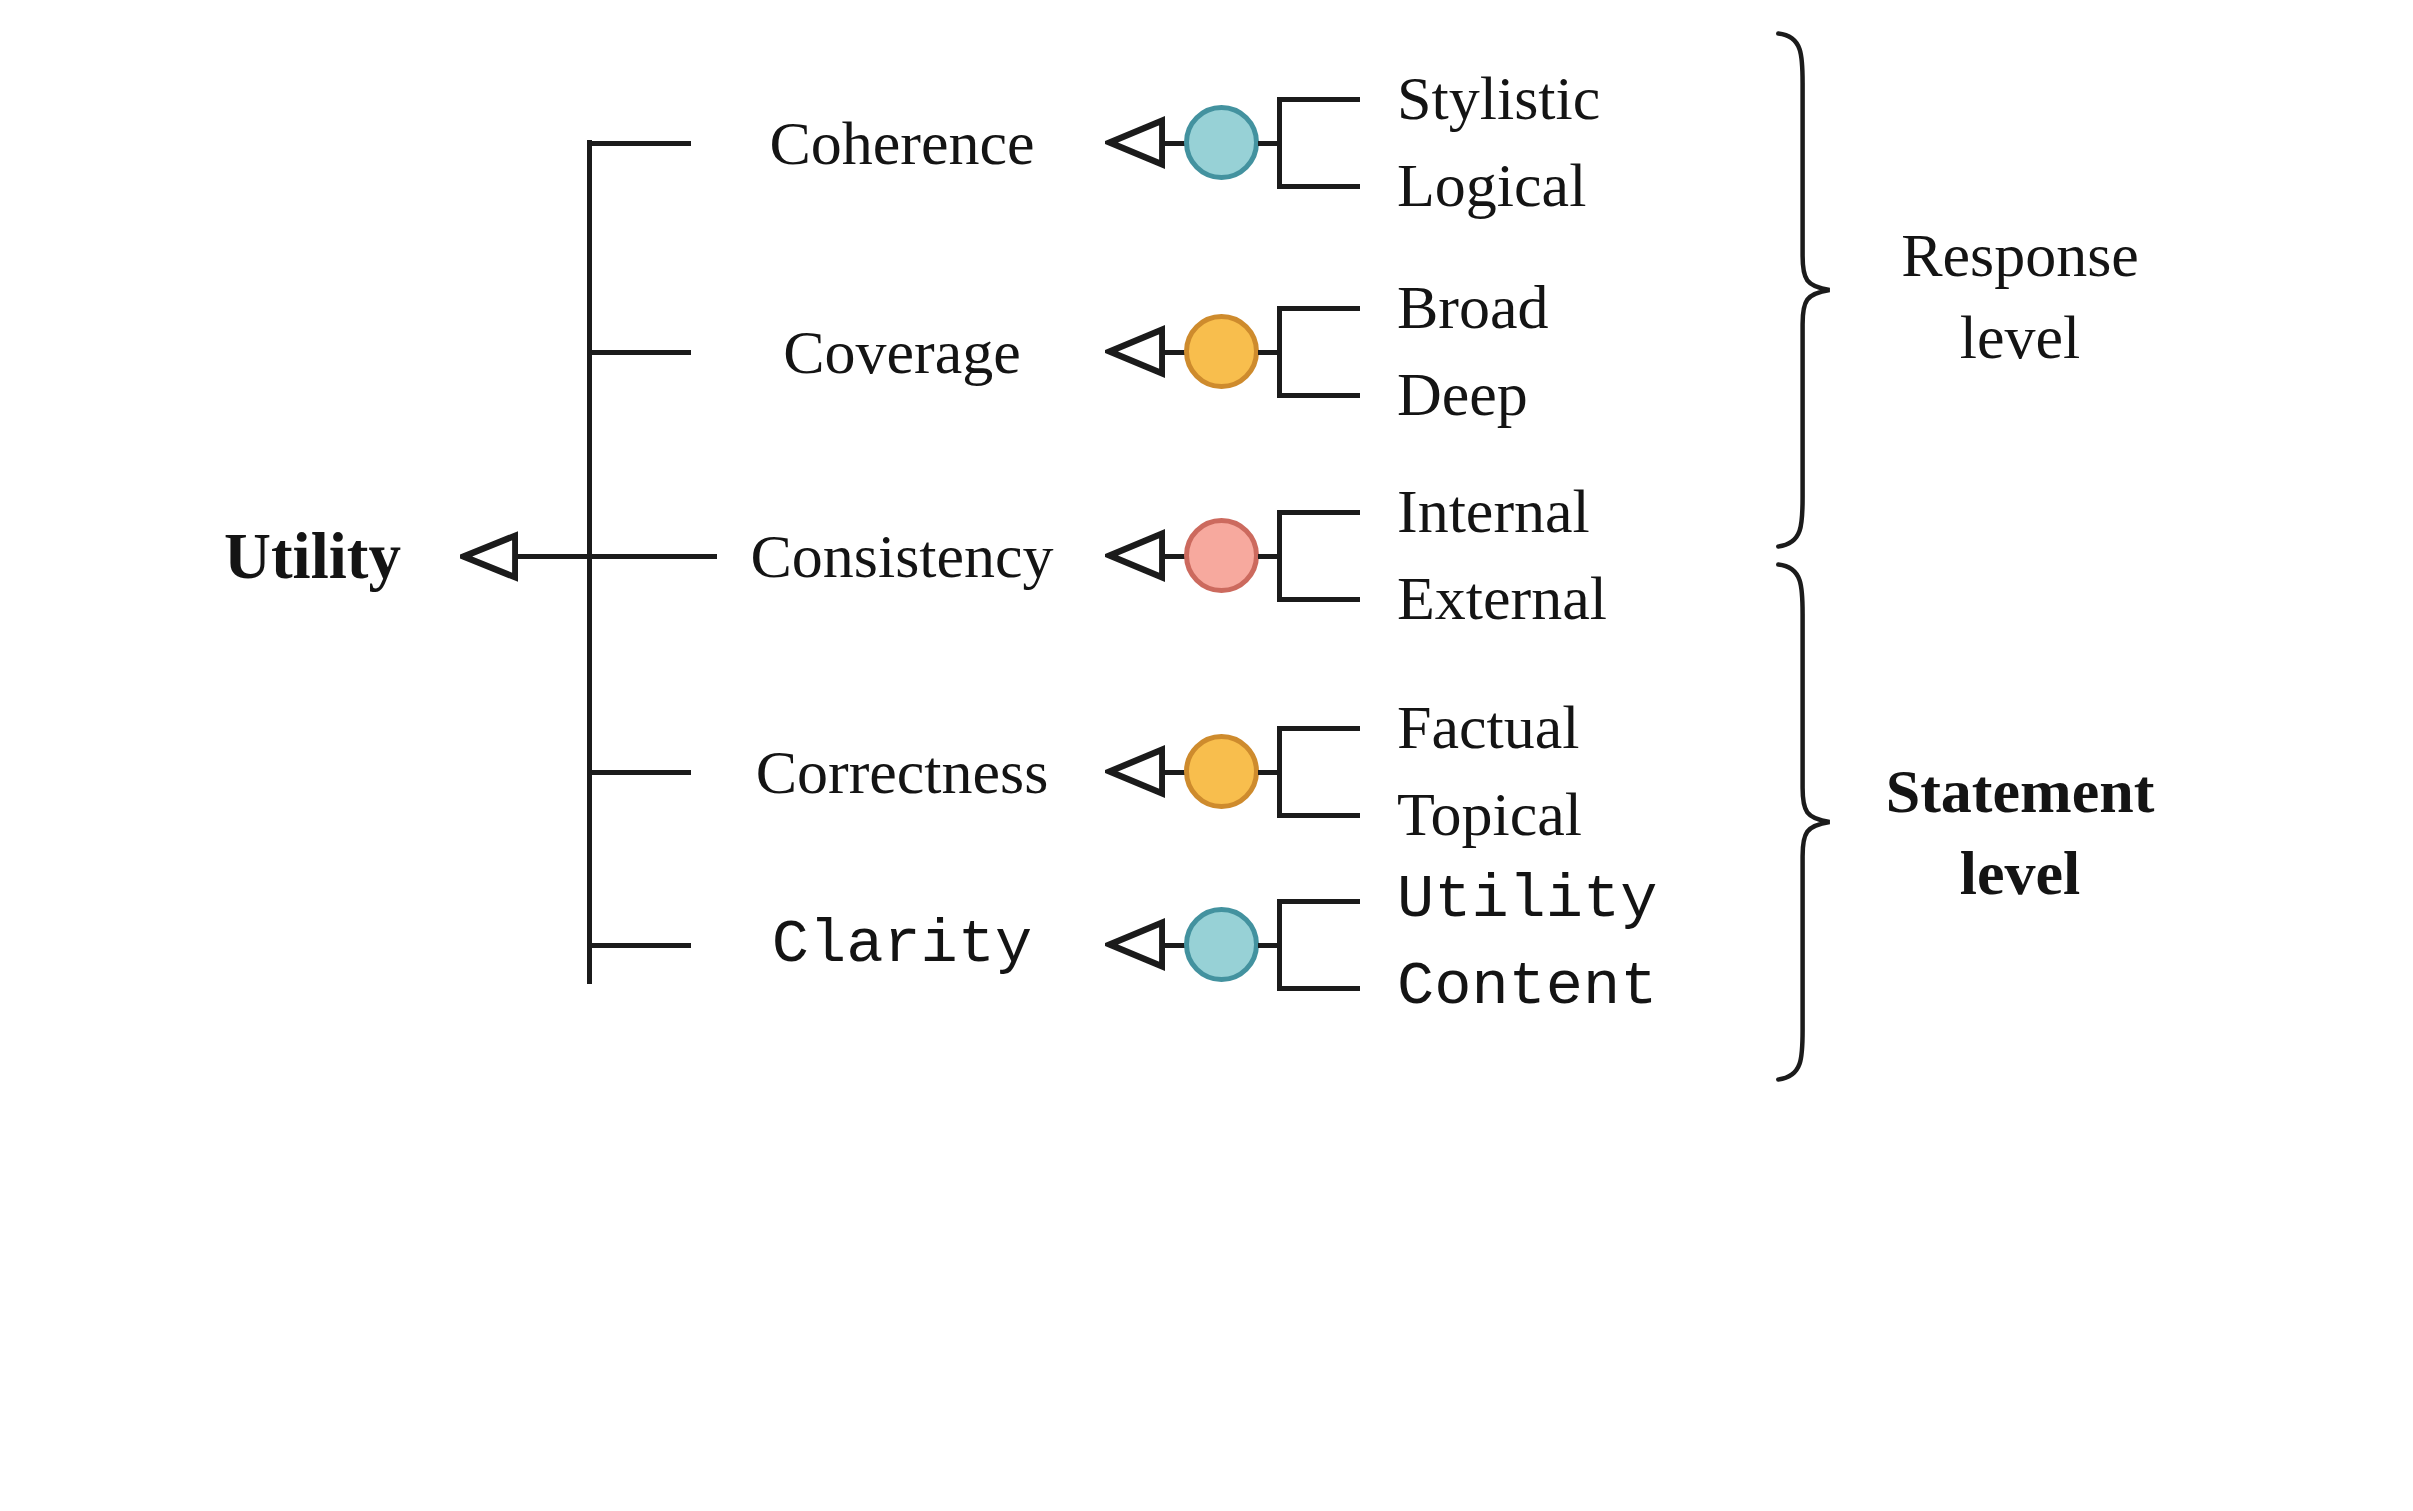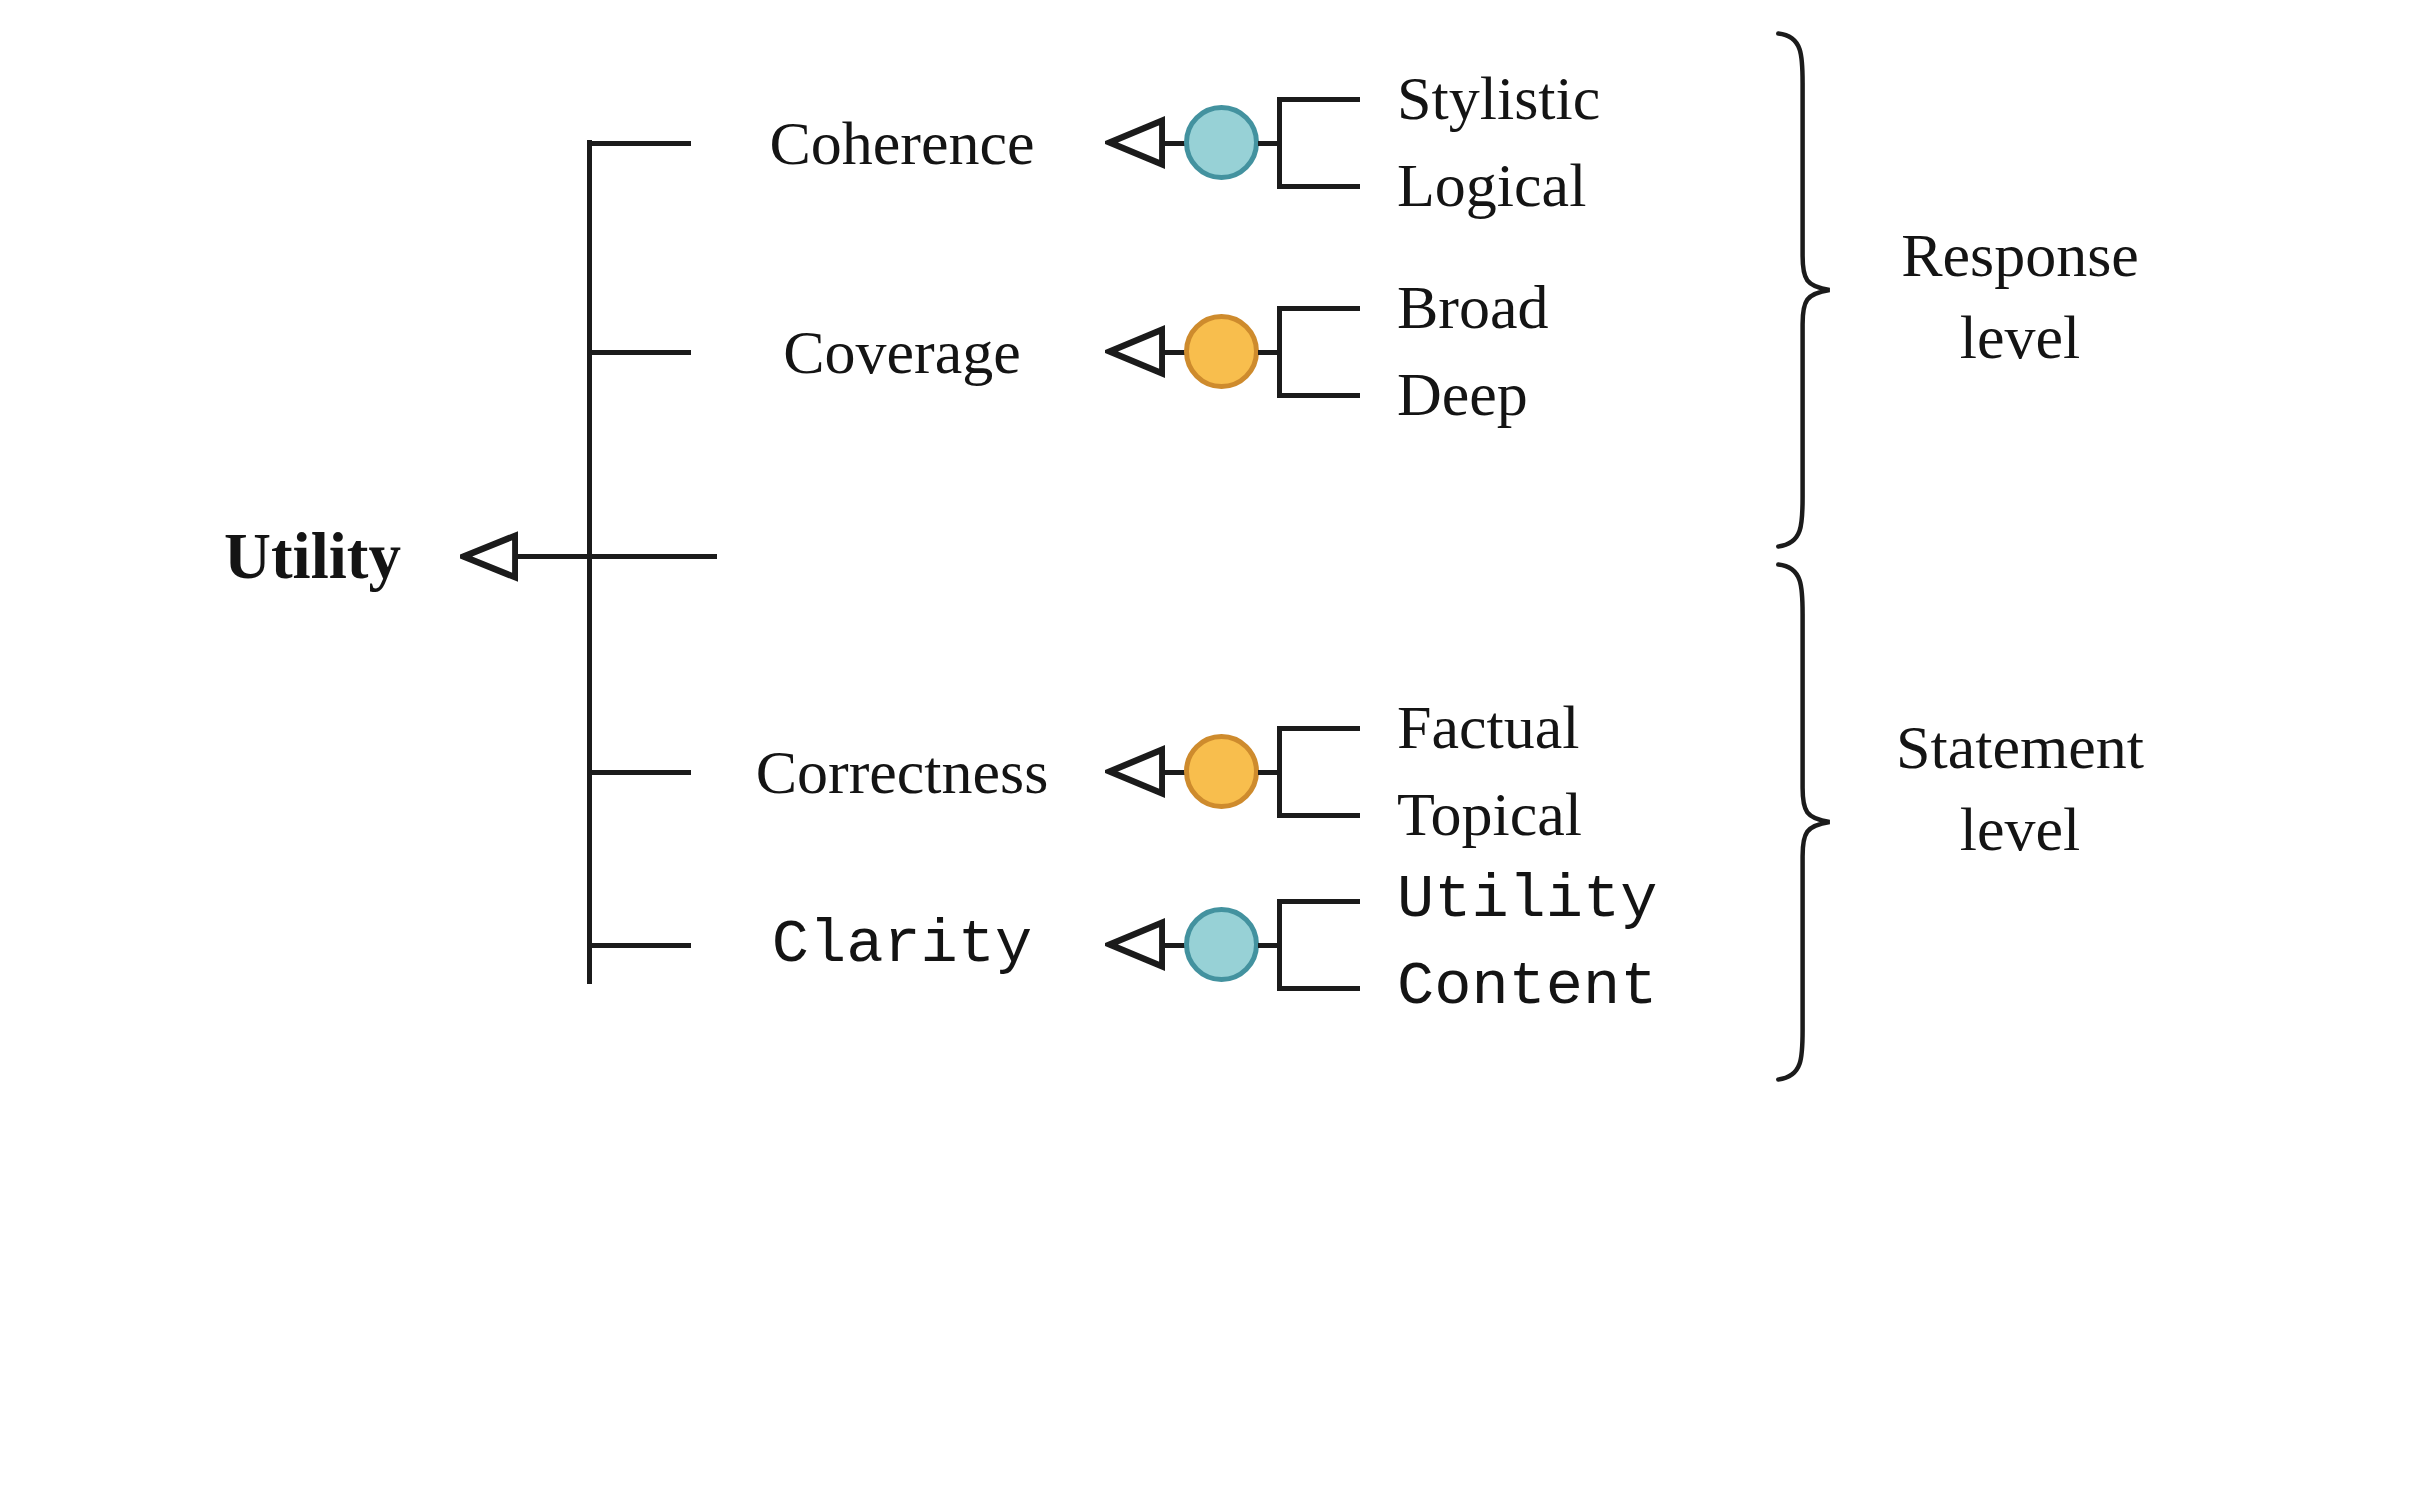--- a/index.html
+++ b/index.html
@@ -49,21 +49,21 @@
   .uline{left:516px;top:554px;width:201px;}
   .trunk{left:587px;top:140px;height:844px;}
 
   
   .brace{position:absolute;left:1772px;}
   .grouplabel{
     position:absolute;left:1839px;width:362px;text-align:center;
     font-size:62px;line-height:82px;white-space:nowrap;
   }
   .gl-response{top:214px;}
-  .gl-statement{top:706px;}
+  .gl-statement{top:750px;font-weight:bold;}
 
   
   .legend{
     position:absolute;left:238px;top:1171px;width:1959px;height:178px;
     border:4.5px solid #141414;background:#ffffff;
   }
   .legend-title{
     position:absolute;left:967px;top:-51px;transform:translateX(-50%);
     background:#ffffff;padding:0 27px;
     font-size:63px;font-weight:bold;line-height:91px;white-space:nowrap;
@@ -115,20 +115,34 @@
     <div class="hline conn1"></div>
     <div class="dot" style="background: rgb(248, 190, 77); border-color: rgb(206, 139, 45);"></div>
     <div class="hline conn2"></div>
     <div class="vline bv"></div>
     <div class="hline bat"></div>
     <div class="hline bab"></div>
     <div class="sub t">Broad</div>
     <div class="sub b">Deep</div>
   </div>
 
+  <div class="row r2">
+    <div class="rowlabel">Consistency</div>
+    <svg class="tri" width="60" height="53" viewBox="0 0 66 58">
+      <polygon points="63,5 63,53 5,29" fill="#ffffff" stroke="#1b1b1b" stroke-width="7"></polygon>
+    </svg>
+    <div class="hline conn1"></div>
+    <div class="dot" style="background: rgb(247, 169, 158); border-color: rgb(204, 106, 94);"></div>
+    <div class="hline conn2"></div>
+    <div class="vline bv"></div>
+    <div class="hline bat"></div>
+    <div class="hline bab"></div>
+    <div class="sub t">Internal</div>
+    <div class="sub b">External</div>
+  </div>
 
   <div class="row r3">
     <div class="hline stub"></div>
     <div class="rowlabel">Correctness</div>
     <svg class="tri" width="60" height="53" viewBox="0 0 66 58">
       <polygon points="63,5 63,53 5,29" fill="#ffffff" stroke="#1b1b1b" stroke-width="7"></polygon>
     </svg>
     <div class="hline conn1"></div>
     <div class="dot" style="background: rgb(248, 190, 77); border-color: rgb(206, 139, 45);"></div>
     <div class="hline conn2"></div>

